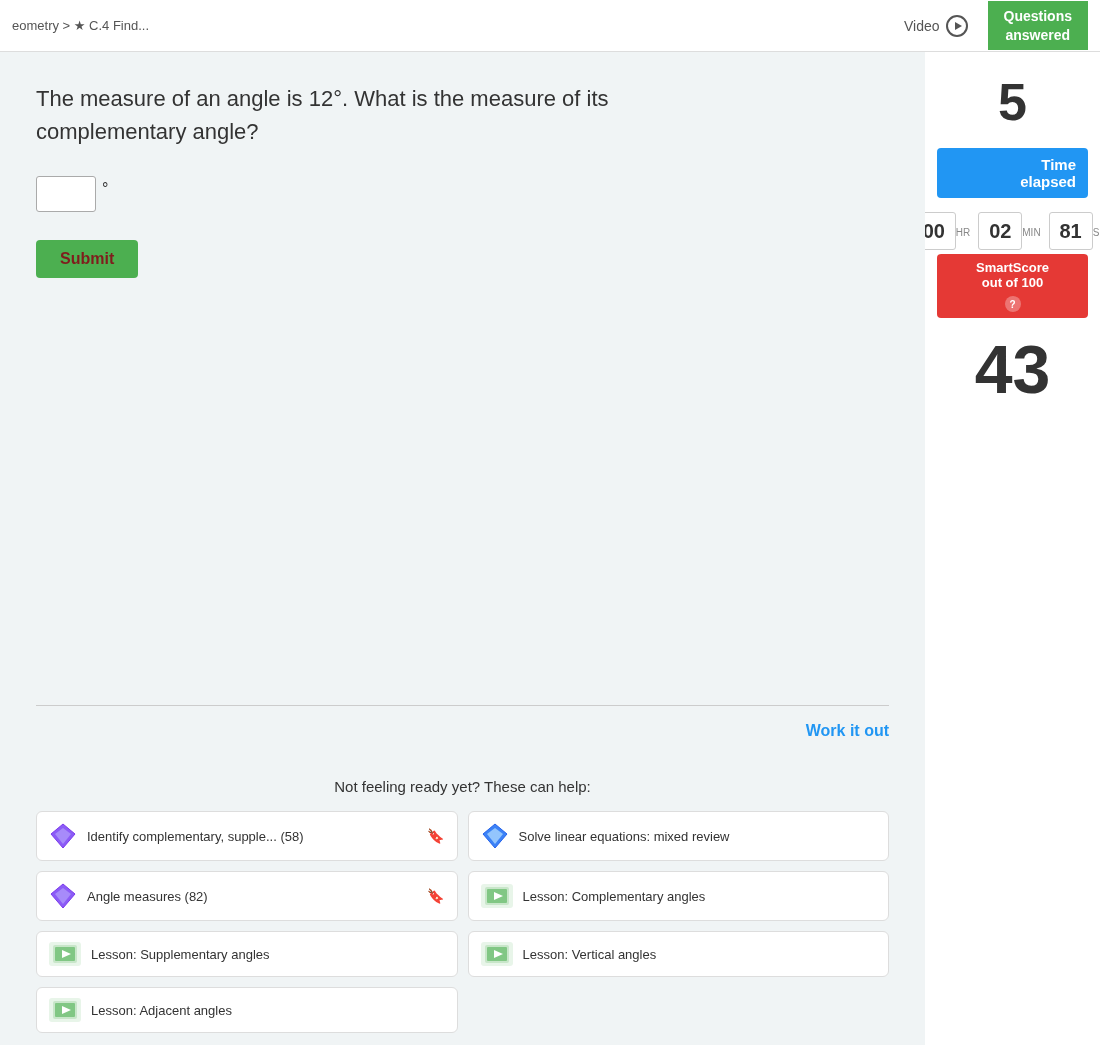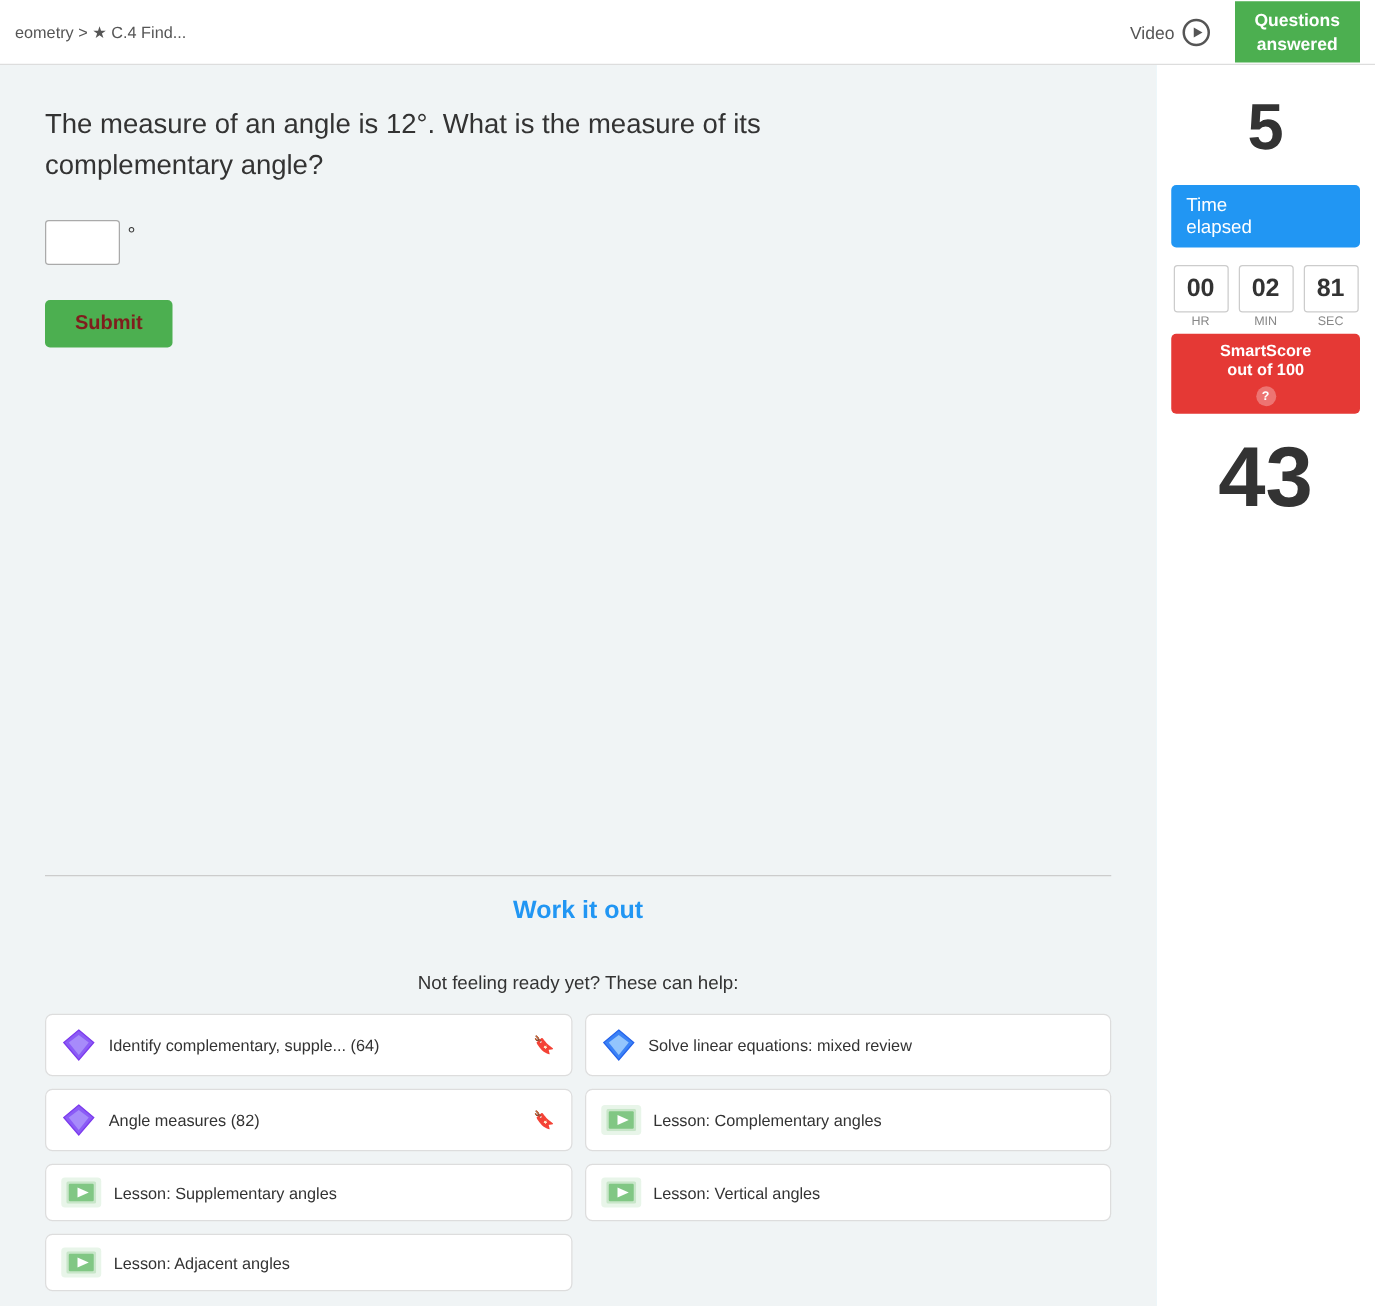--- a/index.html
+++ b/index.html
@@ -78,37 +78,37 @@
       font-size: 52px;
       font-weight: bold;
       color: #333;
       text-align: center;
       margin-top: 4px;
       margin-bottom: 16px;
     }
     .time-elapsed-box {
       background: #2196f3;
       color: #fff;
-      font-weight: normal;
+      font-weight: bold;
       font-size: 15px;
-      text-align: left;
+      text-align: right;
       padding: 8px 12px;
       border-radius: 4px;
       width: 100%;
       margin-bottom: 14px;
     }
     .timer-display {
       display: flex;
       gap: 4px;
       align-items: center;
       margin-bottom: 4px;
     }
     .timer-unit {
       display: flex;
-      flex-direction: column;
+      flex-direction: row;
       align-items: center;
     }
     .timer-value {
       border: 1px solid #ccc;
       border-radius: 3px;
       font-size: 20px;
       font-weight: bold;
       color: #333;
       width: 44px;
       height: 38px;
@@ -206,24 +206,24 @@
     }
     .work-it-out-section {
       position: absolute;
       bottom: 0;
       left: 0;
       right: 0;
       background: #f0f4f5;
       padding: 20px 36px 0 36px;
     }
     .work-it-out-title {
-      font-size: 20px;
+      font-size: 16px;
       font-weight: bold;
       color: #2196f3;
-      text-align: center;
+      text-align: right;
       margin-bottom: 4px;
     }
     .work-it-out-subtitle {
       font-size: 15px;
       color: #333;
       text-align: center;
       margin-bottom: 16px;
       margin-top: 38px;
     }
     .divider {
@@ -321,21 +321,21 @@
       <div class="work-it-out-title">Work it out</div>
       <div class="work-it-out-subtitle">Not feeling ready yet? These can help:</div>
 
       <div class="help-grid">
 
         <div class="help-item">
           <svg class="diamond-icon" viewBox="0 0 28 28">
             <polygon points="14,2 26,12 14,26 2,12" fill="#8b5cf6" stroke="#7c3aed" stroke-width="1"></polygon>
             <polygon points="14,6 22,12 14,22 6,12" fill="#a78bfa"></polygon>
           </svg>
-          <span class="help-item-label">Identify complementary, supple... (64)</span>
+          <span class="help-item-label">Identify complementary, supple... (58)</span>
           <span class="bookmark-icon">🔖</span>
         </div>
 
         <div class="help-item">
           <svg class="diamond-icon" viewBox="0 0 28 28">
             <polygon points="14,2 26,12 14,26 2,12" fill="#3b82f6" stroke="#2563eb" stroke-width="1"></polygon>
             <polygon points="14,6 22,12 14,22 6,12" fill="#93c5fd"></polygon>
           </svg>
           <span class="help-item-label">Solve linear equations: mixed review</span>
         </div>

